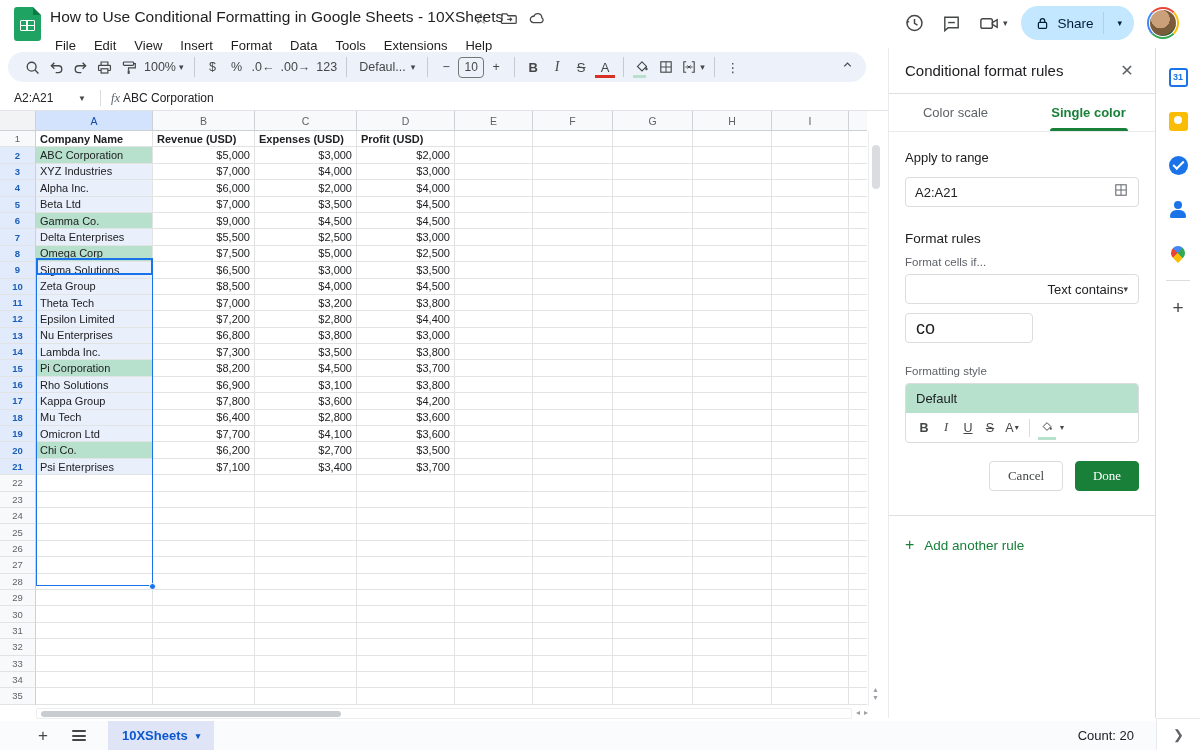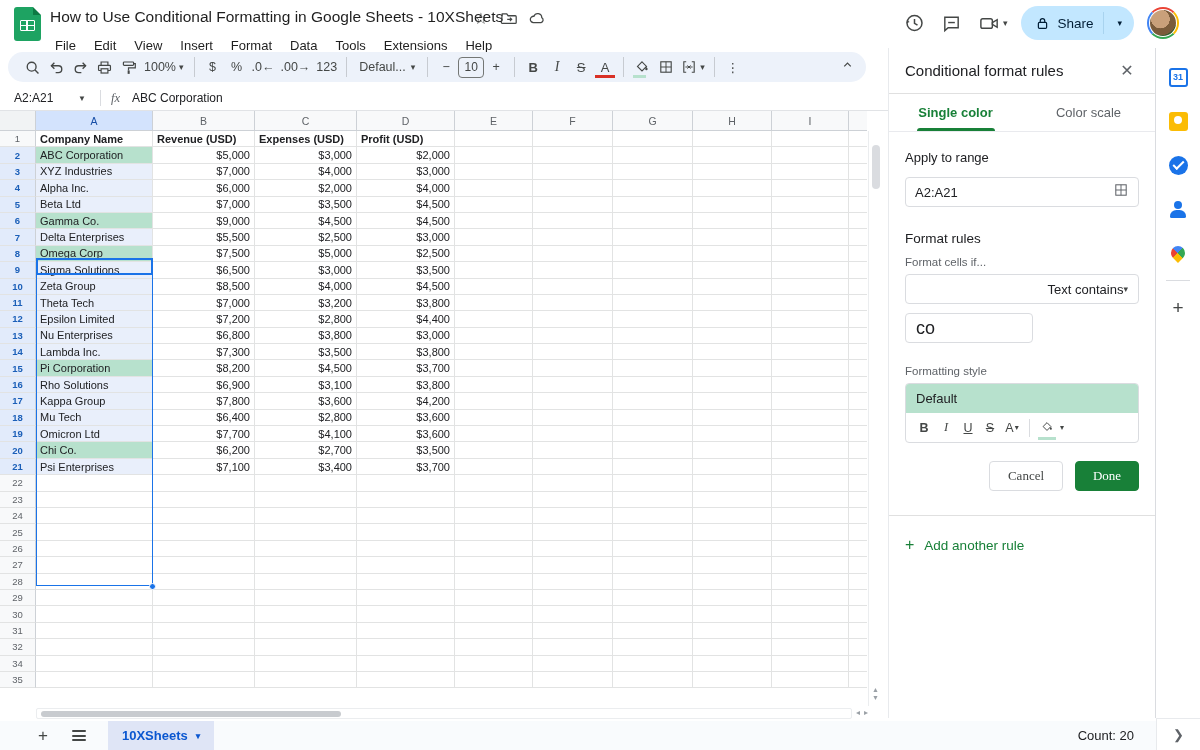--- a/index.html
+++ b/index.html
@@ -45,21 +45,21 @@
   .a-color .bar { position:absolute; left:2px; right:2px; bottom:1px; height:3px; background:#d93025; }
   .bucket-wrap { position:relative; }
   .bucket-wrap .bar { position:absolute; left:3px; right:8px; bottom:1px; height:3px; background:#b7e1cd; }
   .collapse-caret { position:absolute; right:346px; top:57px; color:#444746; }
 
   
   .formula-bar { position:absolute; left:0; top:86px; width:888px; height:25px; display:flex; align-items:center; border-bottom:1px solid #e1e3e6; background:#fff; }
   .name-box { width:76px; padding-left:14px; font-size:12px; color:#202124; }
   .name-caret { font-size:8px; color:#444746; margin-left:2px; }
   .fb-sep { width:1px; height:16px; background:#dadce0; margin:0 10px 0 14px; }
-  .fx { font-style:italic; font-family:"Liberation Serif", serif; font-size:12.5px; color:#5f6368; margin-right:12px; }
+  .fx { font-style:italic; font-family:"Liberation Serif", serif; font-size:12.5px; color:#5f6368; margin-right:3px; }
   .formula-text { font-size:12px; color:#202124; }
 
   
   .grid { position:absolute; left:0; top:111px; width:867px; height:595px; overflow:hidden; background:#fff; }
   .colhead-row { display:flex; height:20px; }
   .colhead { border-right:1px solid #cdd1d6; border-bottom:1px solid #cdd1d6; background:#f8f9fa; color:#5f6368; font-size:10.5px; display:flex; align-items:center; justify-content:center; }
   .colhead.corner { background:#f1f3f4; }
   .colhead.sel { background:#d3e3fd; color:#174ea6; font-weight:500; }
   .grid-row { display:flex; height:16.4px; }
   .cell { border-right:1px solid #e2e3e3; border-bottom:1px solid #e2e3e3; font-size:11px; display:flex; align-items:center; padding:0 4px; overflow:hidden; white-space:nowrap; background:#fff; }
@@ -738,20 +738,33 @@
           <div class="cell w-c num"></div>
           <div class="cell w-d num"></div>
           <div class="cell w-e"></div>
           <div class="cell w-f"></div>
           <div class="cell w-gg"></div>
           <div class="cell w-h"></div>
           <div class="cell w-i"></div>
           <div class="cell w-x"></div>
         </div>
         <div class="grid-row">
+          <div class="cell gutter w-g">33</div>
+          <div class="cell w-a"></div>
+          <div class="cell w-b num"></div>
+          <div class="cell w-c num"></div>
+          <div class="cell w-d num"></div>
+          <div class="cell w-e"></div>
+          <div class="cell w-f"></div>
+          <div class="cell w-gg"></div>
+          <div class="cell w-h"></div>
+          <div class="cell w-i"></div>
+          <div class="cell w-x"></div>
+        </div>
+        <div class="grid-row">
           <div class="cell gutter w-g">34</div>
           <div class="cell w-a"></div>
           <div class="cell w-b num"></div>
           <div class="cell w-c num"></div>
           <div class="cell w-d num"></div>
           <div class="cell w-e"></div>
           <div class="cell w-f"></div>
           <div class="cell w-gg"></div>
           <div class="cell w-h"></div>
           <div class="cell w-i"></div>
@@ -786,22 +799,22 @@
       <span>◂</span>
       <span>▸</span>
     </div>
 
   <div class="panel">
     <div class="panel-header">
       <span class="panel-title">Conditional format rules</span>
       <span class="panel-close">✕</span>
     </div>
     <div class="panel-tabs">
+      <div class="ptab inactive">Color scale</div>
       <div class="ptab active">Single color</div>
-      <div class="ptab inactive">Color scale</div>
     </div>
     <div class="panel-body">
       <div class="sec-label">Apply to range</div>
       <div class="range-box">
         <span class="range-val">A2:A21</span>
         <span class="grid-ico">
           <svg width="16" height="16" viewBox="0 0 20 20">
               <rect x="3.5" y="3.5" width="13" height="13" fill="none" stroke="currentColor" stroke-width="1.3"></rect>
               <path d="M10 3.5 v13 M3.5 10 h13" stroke="currentColor" stroke-width="1.2"></path>
             </svg>

